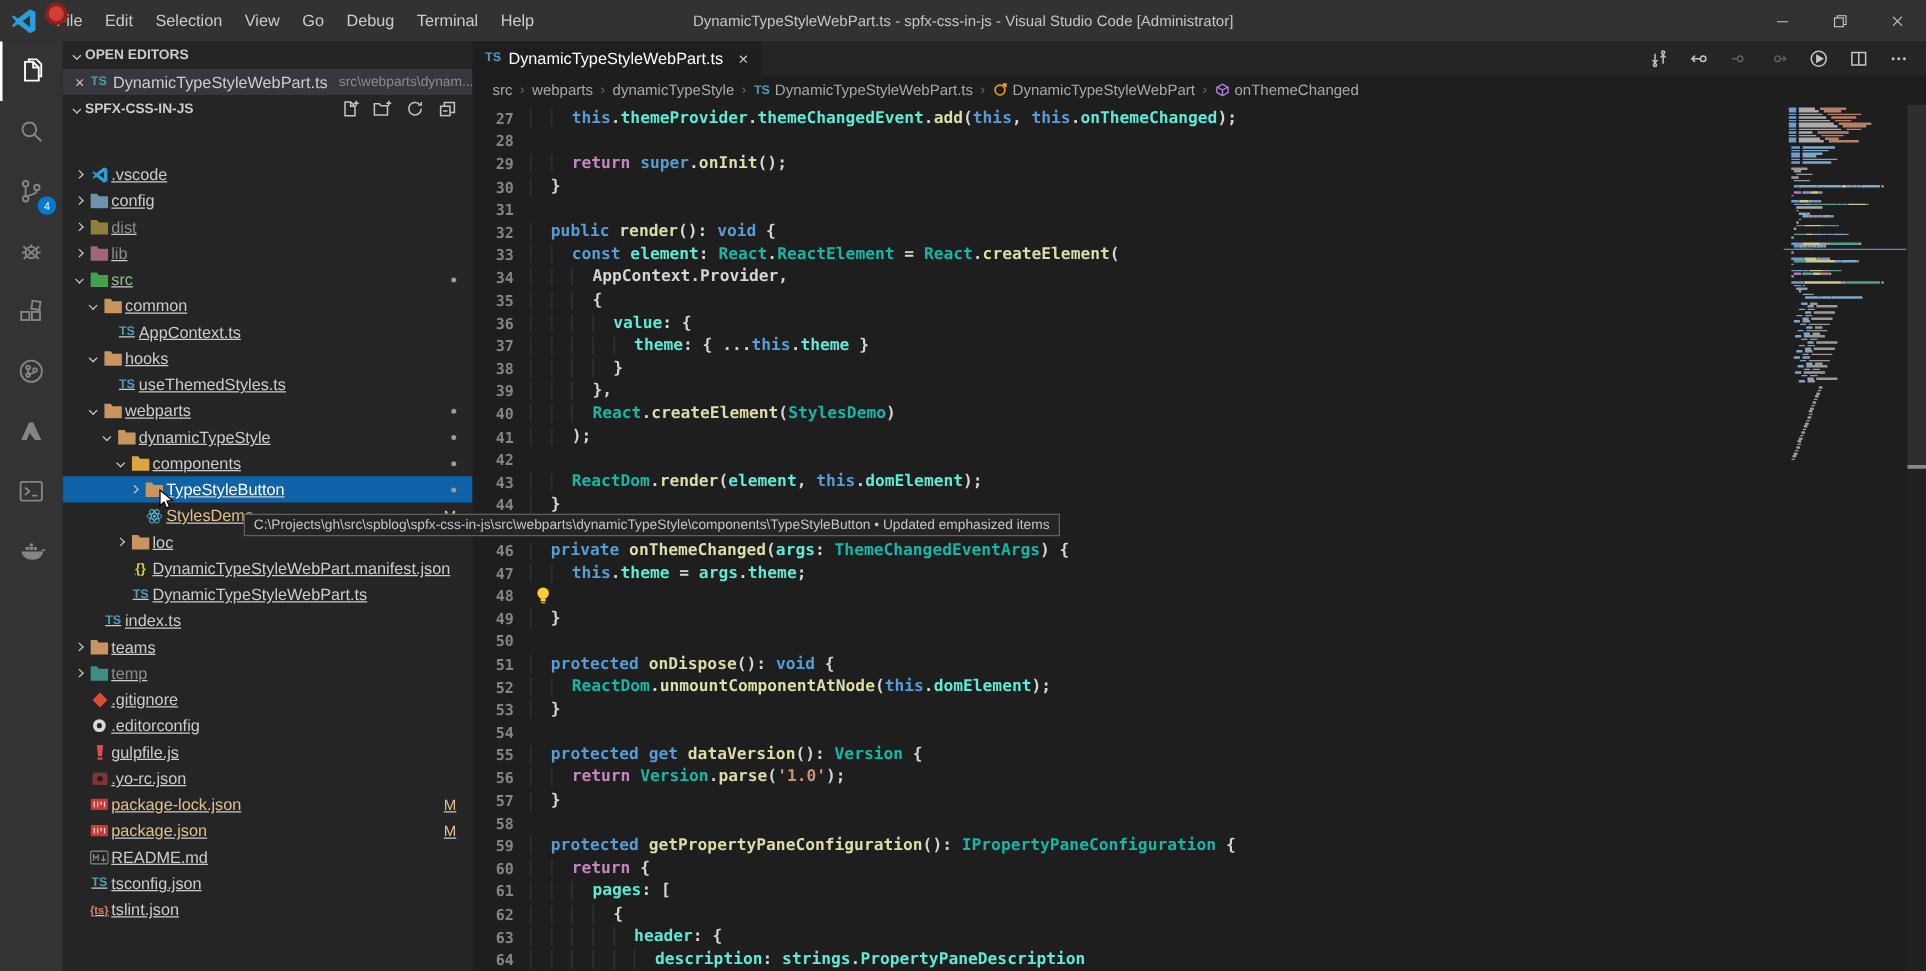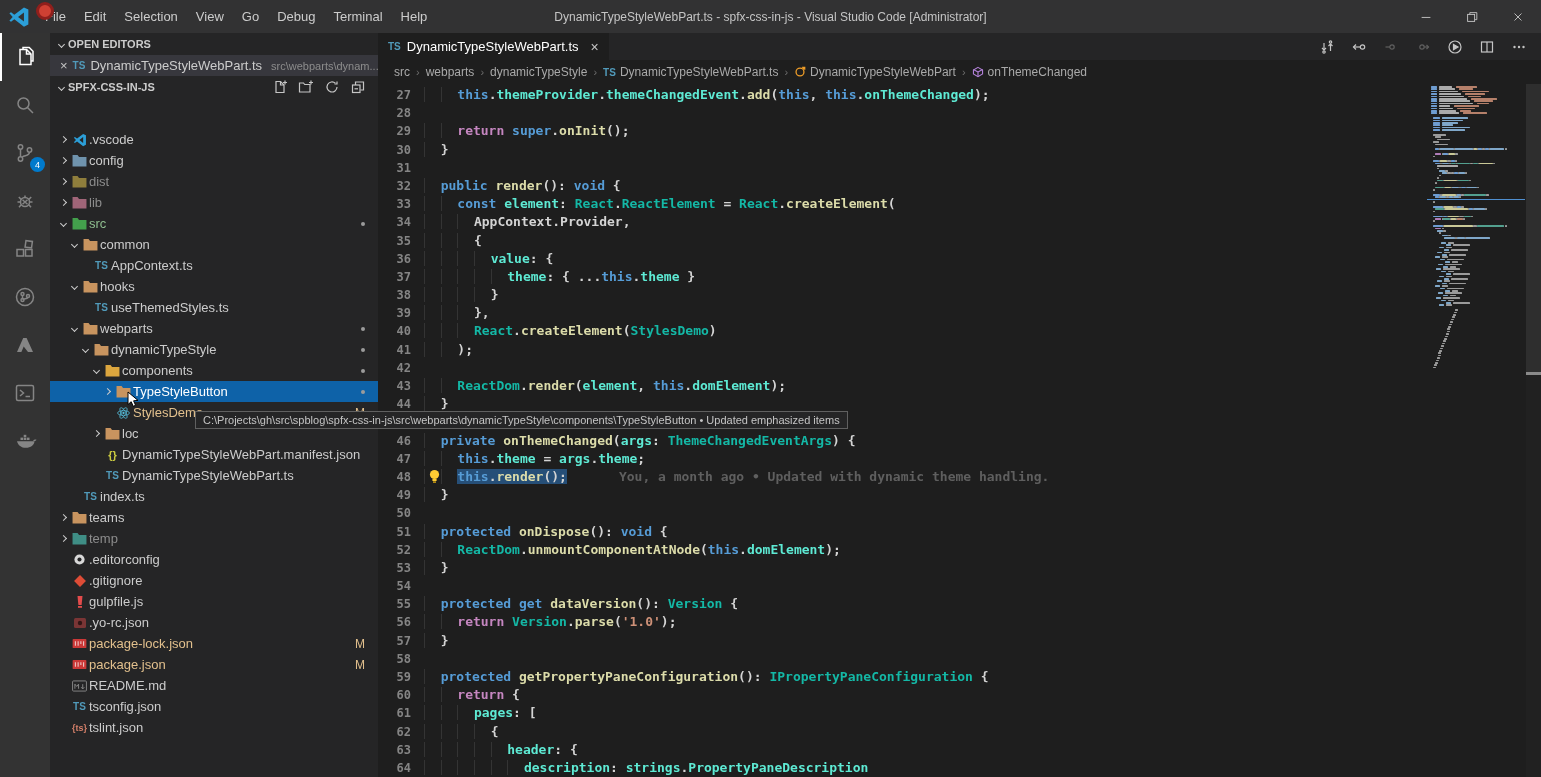--- a/index.html
+++ b/index.html
@@ -29,21 +29,21 @@
   #sidebar { position:absolute; left:50px; top:33px; width:328px; bottom:0; background:#252526;
              color:#cccccc; z-index:10; overflow:hidden; }
   #sidebar-title { padding:10px 0 8px 20px; font-size:11px; color:#b8b8b8; letter-spacing:.5px; }
   .sec-header { display:flex; align-items:center; height:22px; font-size:11px; font-weight:bold;
                 color:#cccccc; padding-left:4px; }
   .sec-actions { margin-left:auto; display:flex; gap:10px; padding-right:12px; color:#c5c5c5; }
   .sec-actions svg { cursor:pointer; }
   #open-editor-row { display:flex; align-items:center; height:21px; background:#37373d;
                      padding-left:10px; font-size:13px; gap:5px; }
   #open-editor-path { color:#8c8c8c; font-size:11px; margin-left:4px; white-space:nowrap; overflow:hidden; }
-  #tree { position:absolute; left:0; top:96px; right:0; }
+  #tree { position:absolute; left:0; top:96px; right:0;text-decoration:underline; }
   .trow { display:flex; align-items:center; height:21px; font-size:13px; cursor:pointer; position:relative; }
   .trow.selected { background:#0e62a8; color:#ffffff; }
   .chev-slot { width:14px; flex:none; display:flex; justify-content:center; }
   .chev { width:5px; height:5px; border-right:1.4px solid #cccccc; border-bottom:1.4px solid #cccccc; }
   .chev.r { transform:rotate(-45deg); }
   .chev.d { transform:rotate(45deg); }
   .t-ico { width:19px; flex:none; display:flex; justify-content:center; align-items:center; }
   .t-label { white-space:nowrap; }
   .t-dim { color:#8c8c8c; }
   .t-mod { color:#e2c08d; }
@@ -497,35 +497,35 @@
         <span class="t-ico">
           <svg width="15" height="13" viewBox="0 0 16 14">
             <path d="M.5 1h5.4L7.5 3.2h8v10.3H.5z" fill="#3f8e85"></path>
           </svg>
         </span>
         <span class="t-label t-dim">temp</span>
       </div>
       <div class="trow" style="padding-left: 6px;">
         <span class="chev-slot"></span>
         <span class="t-ico">
+          <svg width="14" height="14" viewBox="0 0 14 14">
+            <rect x="2.8" y="2.8" width="8.4" height="8.4" transform="rotate(45 7 7)" fill="#de4c36"></rect>
+          </svg>
+        </span>
+        <span class="t-label">.gitignore</span>
+      </div>
+      <div class="trow" style="padding-left: 6px;">
+        <span class="chev-slot"></span>
+        <span class="t-ico">
           <svg width="13" height="13" viewBox="0 0 14 14">
             <circle cx="7" cy="7" r="5.5" fill="#d8d8d8"></circle>
             <circle cx="7" cy="7" r="2.2" fill="#252526"></circle>
           </svg>
         </span>
         <span class="t-label">.editorconfig</span>
-      </div>
-      <div class="trow" style="padding-left: 6px;">
-        <span class="chev-slot"></span>
-        <span class="t-ico">
-          <svg width="14" height="14" viewBox="0 0 14 14">
-            <rect x="2.8" y="2.8" width="8.4" height="8.4" transform="rotate(45 7 7)" fill="#de4c36"></rect>
-          </svg>
-        </span>
-        <span class="t-label">.gitignore</span>
       </div>
       <div class="trow" style="padding-left: 6px;">
         <span class="chev-slot"></span>
         <span class="t-ico">
           <svg width="12" height="14" viewBox="0 0 12 14">
             <path d="M3.5 1h5l-.9 9H4.4z" fill="#e34b4b"></path>
             <rect x="4" y="11" width="4" height="1.8" fill="#e34b4b"></rect>
           </svg>
         </span>
         <span class="t-label">gulpfile.js</span>
@@ -705,21 +705,21 @@
       <div class="code-line"><span class="ln">38</span><span class="lc"><span class="ig">  </span><span class="ig">  </span><span class="ig">  </span><span class="ig">  </span><span class="tk-p">}</span></span></div>
       <div class="code-line"><span class="ln">39</span><span class="lc"><span class="ig">  </span><span class="ig">  </span><span class="ig">  </span><span class="tk-p">},</span></span></div>
       <div class="code-line"><span class="ln">40</span><span class="lc"><span class="ig">  </span><span class="ig">  </span><span class="ig">  </span><span class="tk-t">React</span><span class="tk-p">.</span><span class="tk-f">createElement</span><span class="tk-p">(</span><span class="tk-t">StylesDemo</span><span class="tk-p">)</span></span></div>
       <div class="code-line"><span class="ln">41</span><span class="lc"><span class="ig">  </span><span class="ig">  </span><span class="tk-p">);</span></span></div>
       <div class="code-line"><span class="ln">42</span><span class="lc"></span></div>
       <div class="code-line"><span class="ln">43</span><span class="lc"><span class="ig">  </span><span class="ig">  </span><span class="tk-t">ReactDom</span><span class="tk-p">.</span><span class="tk-f">render</span><span class="tk-p">(</span><span class="tk-v">element</span><span class="tk-p">, </span><span class="tk-k">this</span><span class="tk-p">.</span><span class="tk-v">domElement</span><span class="tk-p">);</span></span></div>
       <div class="code-line"><span class="ln">44</span><span class="lc"><span class="ig">  </span><span class="tk-p">}</span></span></div>
       <div class="code-line"><span class="ln">45</span><span class="lc"></span></div>
       <div class="code-line"><span class="ln">46</span><span class="lc"><span class="ig">  </span><span class="tk-k">private</span><span class="tk-p"> </span><span class="tk-f">onThemeChanged</span><span class="tk-p">(</span><span class="tk-v">args</span><span class="tk-p">: </span><span class="tk-t">ThemeChangedEventArgs</span><span class="tk-p">) {</span></span></div>
       <div class="code-line"><span class="ln">47</span><span class="lc"><span class="ig">  </span><span class="ig">  </span><span class="tk-k">this</span><span class="tk-p">.</span><span class="tk-v">theme</span><span class="tk-p"> = </span><span class="tk-v">args</span><span class="tk-p">.</span><span class="tk-v">theme</span><span class="tk-p">;</span></span></div>
-      <div class="code-line"><span class="ln">48</span><span class="lc"><span class="ig">  </span><span class="ig">  </span><span class="sel-hl"><span class="tk-k">this</span><span class="tk-p">.</span><span class="tk-f">render</span><span class="tk-p">();</span></span><span class="blame">You, a month ago • Updated with dynamic theme handling.</span></span></div>
+      <div class="code-line"><span class="ln">48</span></div>
       <div class="code-line"><span class="ln">49</span><span class="lc"><span class="ig">  </span><span class="tk-p">}</span></span></div>
       <div class="code-line"><span class="ln">50</span><span class="lc"></span></div>
       <div class="code-line"><span class="ln">51</span><span class="lc"><span class="ig">  </span><span class="tk-k">protected</span><span class="tk-p"> </span><span class="tk-f">onDispose</span><span class="tk-p">(): </span><span class="tk-k">void</span><span class="tk-p"> {</span></span></div>
       <div class="code-line"><span class="ln">52</span><span class="lc"><span class="ig">  </span><span class="ig">  </span><span class="tk-t">ReactDom</span><span class="tk-p">.</span><span class="tk-f">unmountComponentAtNode</span><span class="tk-p">(</span><span class="tk-k">this</span><span class="tk-p">.</span><span class="tk-v">domElement</span><span class="tk-p">);</span></span></div>
       <div class="code-line"><span class="ln">53</span><span class="lc"><span class="ig">  </span><span class="tk-p">}</span></span></div>
       <div class="code-line"><span class="ln">54</span><span class="lc"></span></div>
       <div class="code-line"><span class="ln">55</span><span class="lc"><span class="ig">  </span><span class="tk-k">protected</span><span class="tk-p"> </span><span class="tk-k">get</span><span class="tk-p"> </span><span class="tk-f">dataVersion</span><span class="tk-p">(): </span><span class="tk-t">Version</span><span class="tk-p"> {</span></span></div>
       <div class="code-line"><span class="ln">56</span><span class="lc"><span class="ig">  </span><span class="ig">  </span><span class="tk-c">return</span><span class="tk-p"> </span><span class="tk-t">Version</span><span class="tk-p">.</span><span class="tk-f">parse</span><span class="tk-p">(</span><span class="tk-s">'1.0'</span><span class="tk-p">);</span></span></div>
       <div class="code-line"><span class="ln">57</span><span class="lc"><span class="ig">  </span><span class="tk-p">}</span></span></div>
       <div class="code-line"><span class="ln">58</span><span class="lc"></span></div>

